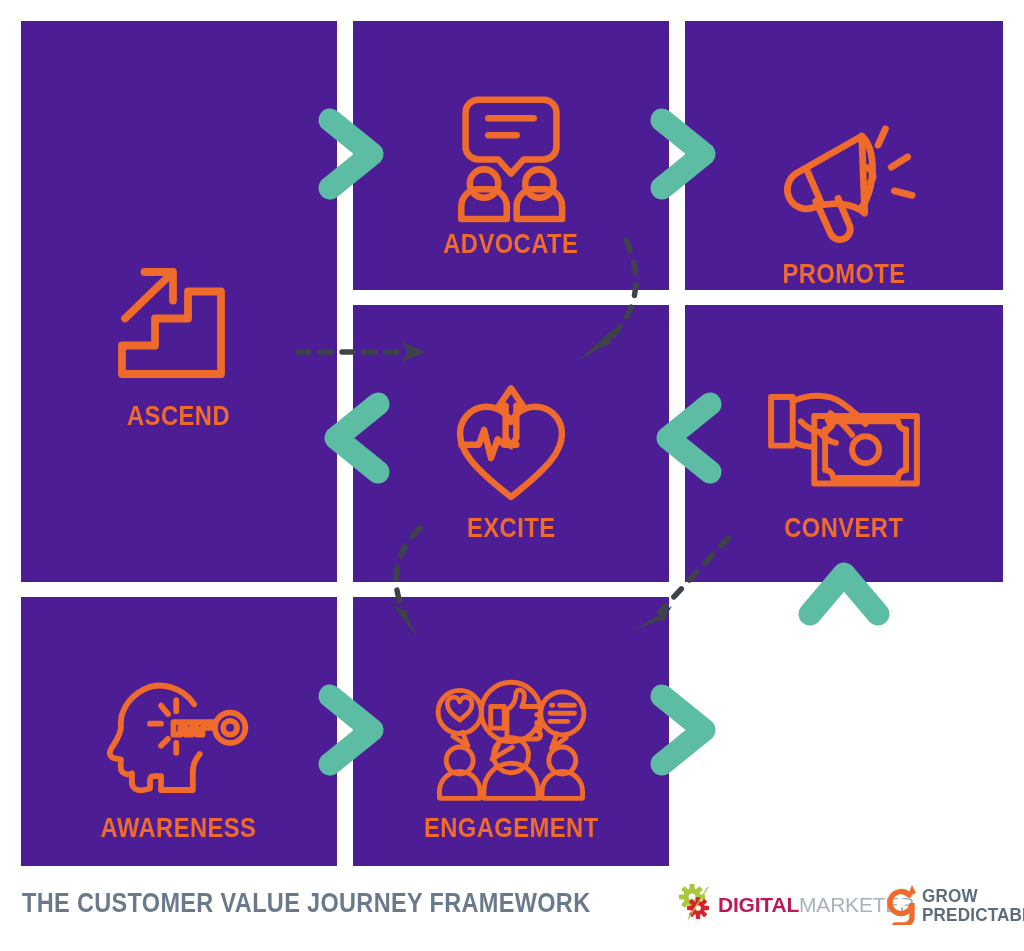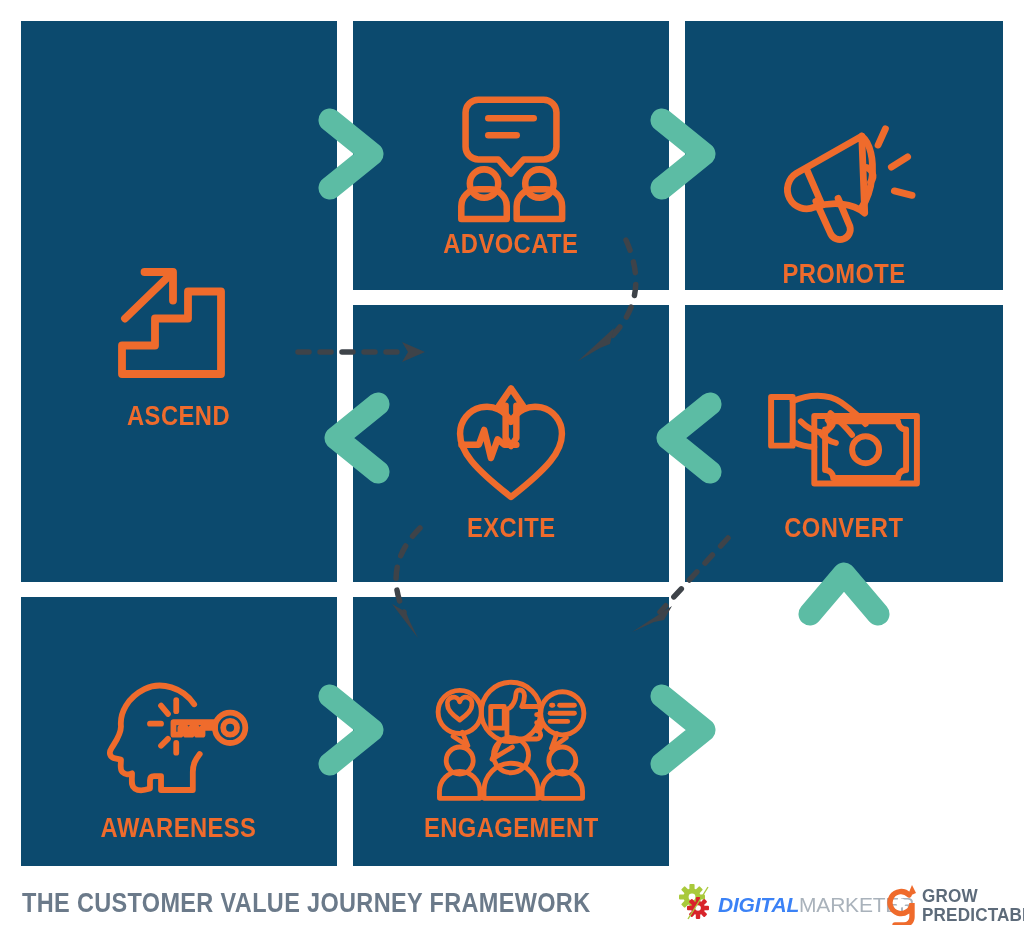--- a/index.html
+++ b/index.html
@@ -19,21 +19,21 @@
   #stage {
     position: absolute;
     left: 0; top: 0;
     width: 1024px;
     height: 951px;
   }
 
   
   .cell {
     position: absolute;
-    background: #0c4a6e;
+    background: #4c1d95;
     box-sizing: border-box;
   }
   .cell-inner {
     position: absolute;
     left: 0; right: 0;
     bottom: 0;
     top: 0;
     display: flex;
     flex-direction: column;
     align-items: center;
@@ -114,21 +114,21 @@
     align-items: center;
     height: 34px;
   }
   #dm-text {
     font-family: "Liberation Sans", sans-serif;
     font-size: 21px;
     letter-spacing: -0.2px;
     white-space: nowrap;
     margin-left: 2px;
   }
-  #dm-text .b { font-weight: 700; color: #3b82f6; font-style: italic; }
+  #dm-text .b { font-weight: 700; color: #be185d; }
   #dm-text .l { font-weight: 400; color: #a9b2bb; }
 
   #logo-gp {
     position: absolute;
     left: 885px;
     top: 16px;
     display: flex;
     align-items: center;
     height: 46px;
   }

